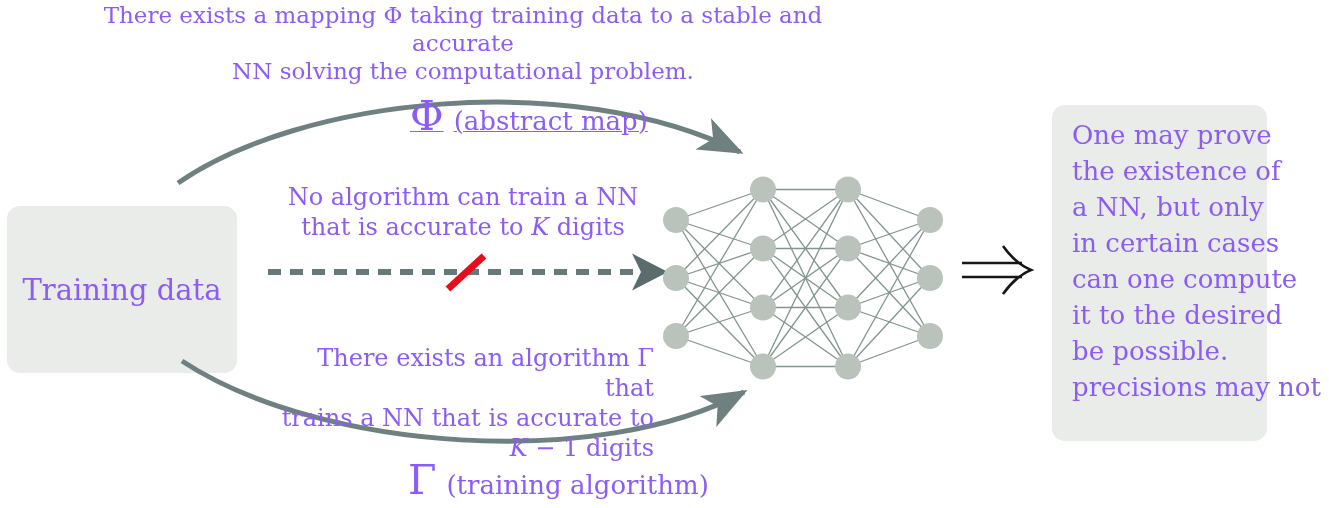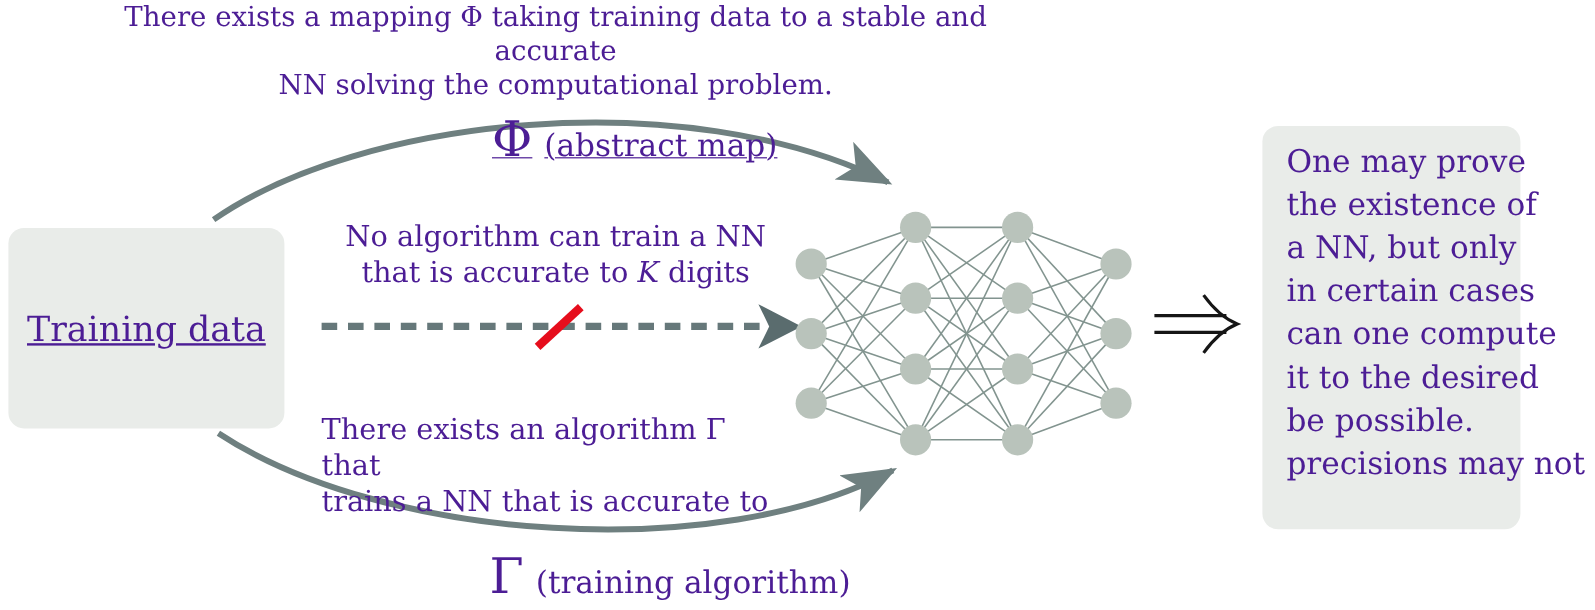--- a/index.html
+++ b/index.html
@@ -1,35 +1,35 @@
 <!DOCTYPE html>
 <html><head>
 <meta charset="utf-8">
 <style>
   html,body{margin:0;padding:0;background:#ffffff;}
   .canvas{
     position:relative;width:1329px;height:508px;background:#ffffff;overflow:hidden;
-    font-family:"DejaVu Serif","Liberation Serif",serif;color:#4c1d95;
+    font-family:"DejaVu Serif","Liberation Serif",serif;color:#8b5cf6;
   }
   .caption{position:absolute;left:58px;top:1px;width:810px;text-align:center;
     font-size:23px;line-height:28px;}
   .box{position:absolute;background:#e9ece9;border-radius:13px;}
-  .left-box{left:7px;top:190px;width:230px;height:167px;display:flex;align-items:center;justify-content:center;text-decoration:underline;}
+  .left-box{left:7px;top:206px;width:230px;height:167px;display:flex;align-items:center;justify-content:center;}
   .left-box span{font-size:29px;}
   .right-box{left:1052px;top:105px;width:215px;height:336px;padding:12px 0 0 20px;box-sizing:border-box;}
   .right-box div{font-size:26px;line-height:36px;white-space:pre;}
   .overlay{position:absolute;left:0;top:0;}
   .arrow-label{position:absolute;white-space:nowrap;}
   .arrow-label .big{font-size:41px;}
   .arrow-label .small{font-size:26px;margin-left:10px;}
   .phi-label{left:410px;top:92px;text-decoration:underline;}
   .gamma-label{left:408px;top:456px;}
   .mid-text{position:absolute;left:270px;top:182px;width:386px;text-align:center;
     font-size:24px;line-height:30px;}
-  .bottom-text{position:absolute;left:268px;top:343px;width:386px;text-align:left;
+  .bottom-text{position:absolute;left:268px;top:343px;width:386px;text-align:right;
     font-size:24px;line-height:30px;}
   .math{font-style:italic;}
 </style>
 </head>
 <body>
 
 <div class="canvas">
 
   <div class="caption">
     <div>There exists a mapping Φ taking training data to a stable and accurate</div>
@@ -125,20 +125,21 @@
   </div>
 
   <div class="mid-text">
     <div>No algorithm can train a NN</div>
     <div><span>that is accurate to </span><span class="math">K</span><span> digits</span></div>
   </div>
 
   <div class="bottom-text">
     <div>There exists an algorithm Γ that</div>
     <div>trains a NN that is accurate to</div>
+    <div><span class="math">K</span><span> − 1 digits</span></div>
   </div>
 
   <div class="arrow-label gamma-label">
     <span class="big">Γ</span><span class="small">(training algorithm)</span>
   </div>
 
   <div class="box right-box">
     <div>One may prove</div>
     <div>the existence of</div>
     <div>a NN, but only</div>

